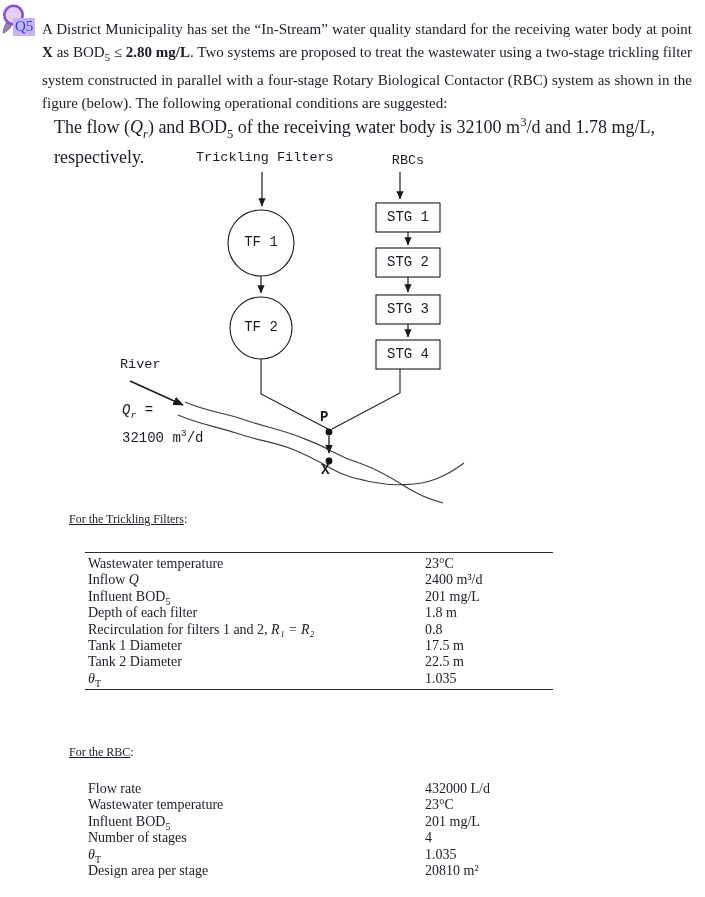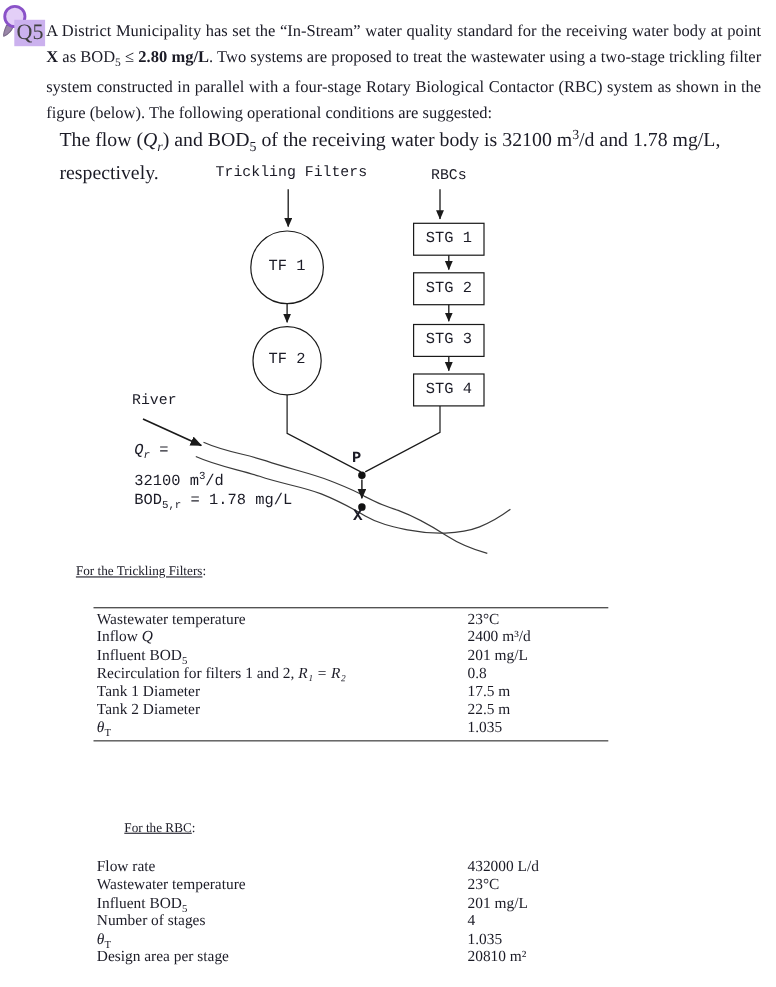--- a/index.html
+++ b/index.html
@@ -9,22 +9,22 @@
     font-family:"Liberation Serif", serif; color:#1b1b26; overflow:hidden;
   }
   .it { font-style:italic; }
   .bd { font-weight:bold; }
   sub { font-size:70%; }
   sup { font-size:70%; }
 
   
   .balloon { position:absolute; left:1px; top:2px; }
   .q-label {
-    position:absolute; left:13px; top:18px; font-size:20px;
-    background:#cbb1ee; padding:0 2px 1px 2px; color:#404040;
+    position:absolute; left:13px; top:18px; font-size:15px;
+    background:#cbb1ee; padding:0 2px 1px 2px; color:#1d4ed8;
   }
 
   
   .intro {
     position:absolute; left:42px; top:18px; width:650px;
     font-size:15px; line-height:23px; text-align:justify;
   }
   .flow-note {
     position:absolute; left:54px; top:111px; width:660px;
     font-size:18px; line-height:23px;
@@ -43,21 +43,21 @@
   .stg1 { top:58px; } .stg2 { top:103px; } .stg3 { top:150px; } .stg4 { top:195px; }
   .river-label { left:120px; top:212px; }
   .qr-block { position:absolute; left:122px; top:256px; font-size:14px; line-height:18px; white-space:nowrap; }
   .p-label { left:320px; top:264px; font-weight:bold; font-size:14px; }
   .x-label { left:321px; top:317px; font-weight:bold; font-size:14.5px; }
 
   
   .theading { position:absolute; left:69px; font-size:12px; }
   .theading .u { text-decoration:underline; }
   .th1 { top:512px; }
-  .th2 { top:745px;margin-left:44px; }
+  .th2 { top:745px; }
   .dtable { position:absolute; left:85px; width:468px; font-size:14px; }
   .t1 { top:552px; border-top:1.4px solid #2a2a2a; border-bottom:1.4px solid #2a2a2a; padding:3px 0 2px 0; }
   .t2 { top:781px; }
   .trow { position:relative; height:16.4px; line-height:16.4px; white-space:nowrap; }
   .tlabel { position:absolute; left:3px; }
   .tvalue { position:absolute; left:340px; }
 </style>
 </head>
 <body>
 
@@ -116,39 +116,42 @@
     <div class="dlabel center tf1-label">TF 1</div>
     <div class="dlabel center tf2-label">TF 2</div>
     <div class="dlabel stg stg1">STG 1</div>
     <div class="dlabel stg stg2">STG 2</div>
     <div class="dlabel stg stg3">STG 3</div>
     <div class="dlabel stg stg4">STG 4</div>
     <div class="dlabel river-label">River</div>
     <div class="qr-block">
       <div><span class="it">Q</span><sub class="it">r</sub><span> =</span></div>
       <div><span>32100 m</span><sup>3</sup><span>/d</span></div>
-      <div><span>BOD</span><sub>5,r</sub><span> = 1.78 mg/L</span></div>
     </div>
     <div class="dlabel p-label">P</div>
     <div class="dlabel x-label">X</div>
   </div>
 
   <div class="theading th1"><span class="u">For the Trickling Filters</span><span>:</span></div>
   <div class="dtable t1">
     <div class="trow">
         <span class="tlabel"><span>Wastewater temperature</span><span class="it"></span><sub></sub></span>
         <span class="tvalue">23°C</span>
       </div>
     <div class="trow">
         <span class="tlabel"><span>Inflow </span><span class="it">Q</span><sub></sub></span>
         <span class="tvalue">2400 m³/d</span>
       </div>
     <div class="trow">
         <span class="tlabel"><span>Influent BOD</span><span class="it"></span><sub>5</sub></span>
         <span class="tvalue">201 mg/L</span>
+      </div>
+    <div class="trow">
+        <span class="tlabel"><span>Depth of each filter</span><span class="it"></span><sub></sub></span>
+        <span class="tvalue">1.8 m</span>
       </div>
     <div class="trow">
         <span class="tlabel"><span>Recirculation for filters 1 and 2, </span><span class="it">R₁ = R₂</span><sub></sub></span>
         <span class="tvalue">0.8</span>
       </div>
     <div class="trow">
         <span class="tlabel"><span>Tank 1 Diameter</span><span class="it"></span><sub></sub></span>
         <span class="tvalue">17.5 m</span>
       </div>
     <div class="trow">

